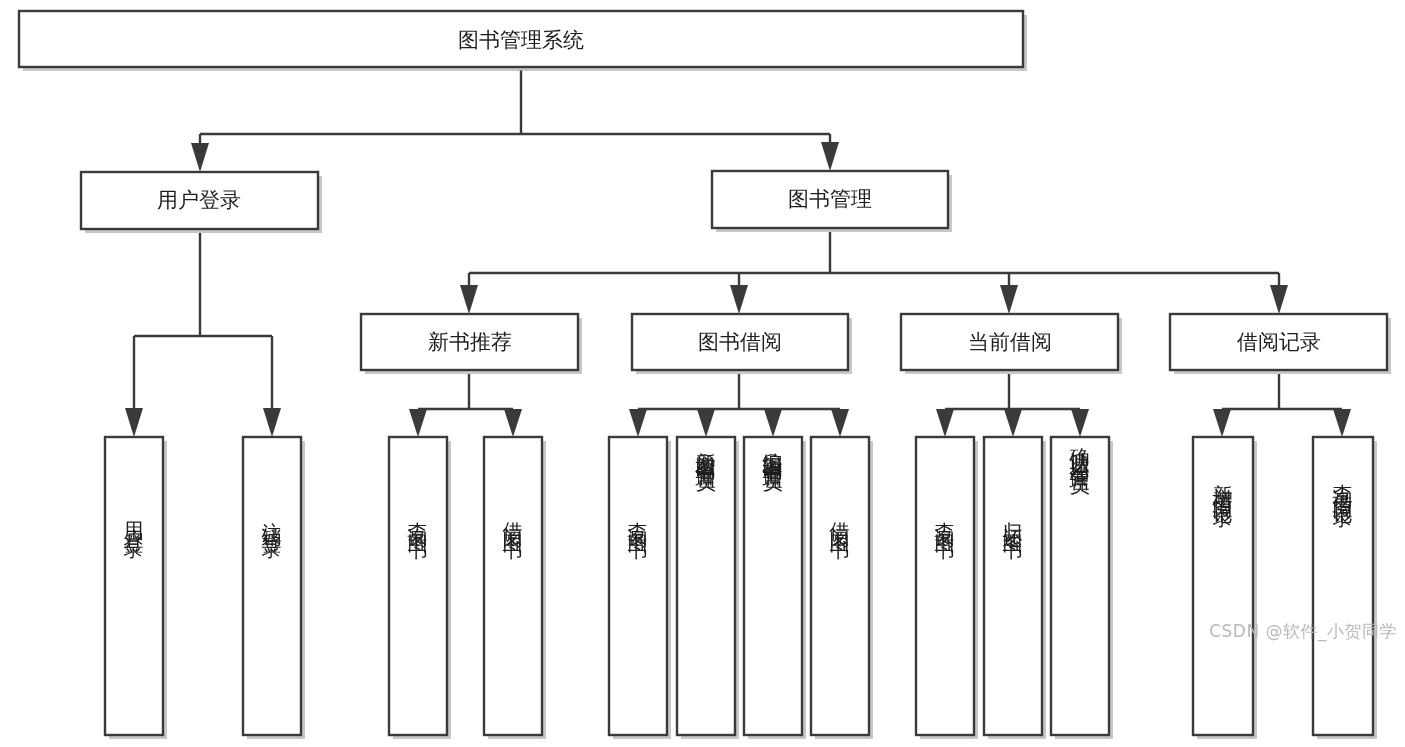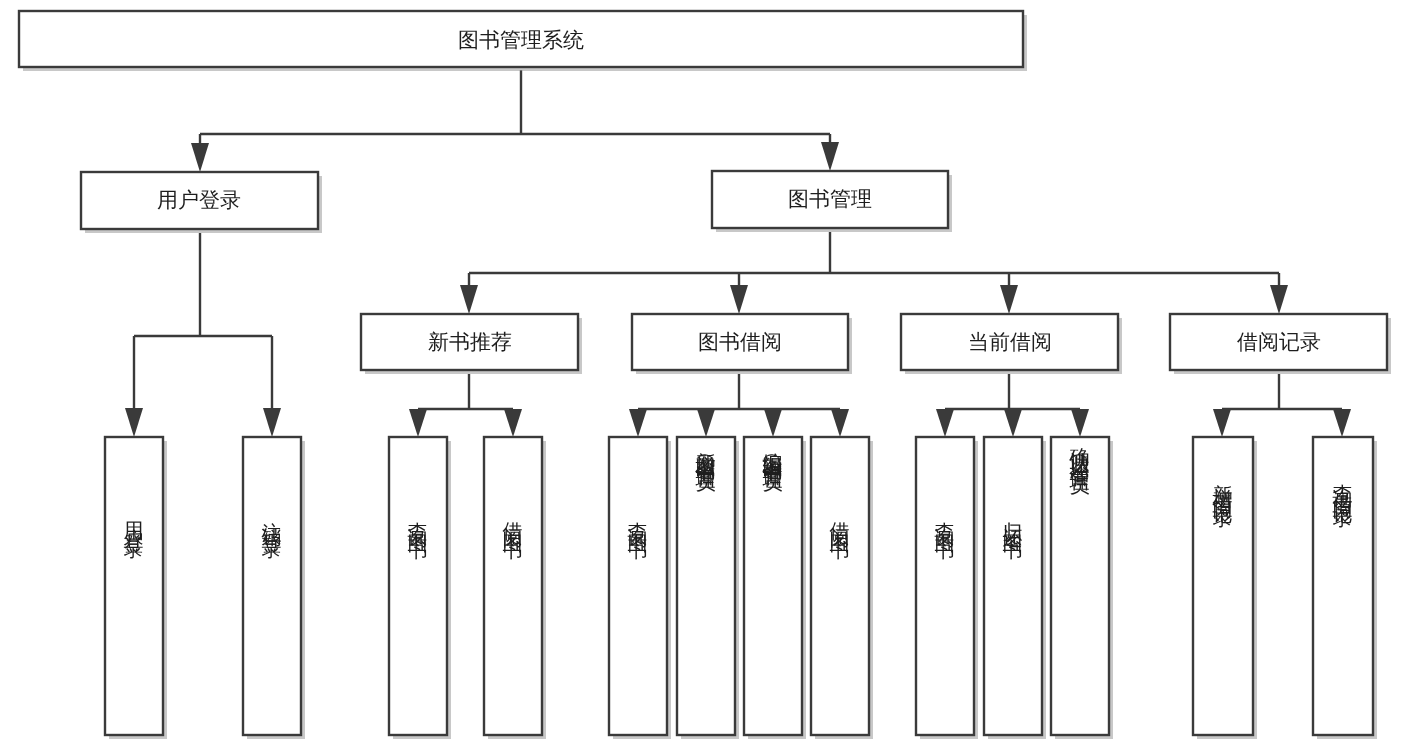--- a/index.html
+++ b/index.html
@@ -257,14 +257,15 @@
     </g>
 
     <g>
       <rect class="node-shadow" x="1317" y="441" width="60" height="298"></rect>
       <rect class="node-box" x="1313" y="437" width="60" height="298"></rect>
       <text class="node-label-v" x="1343" y="483" style="writing-mode:vertical-rl; text-orientation:upright; letter-spacing:5px;">查询借阅记录</text>
     </g>
 
   </svg>
 
+  <div class="watermark-text">CSDN @软件_小贺同学</div>
 
 </div>
 
 </body></html>

